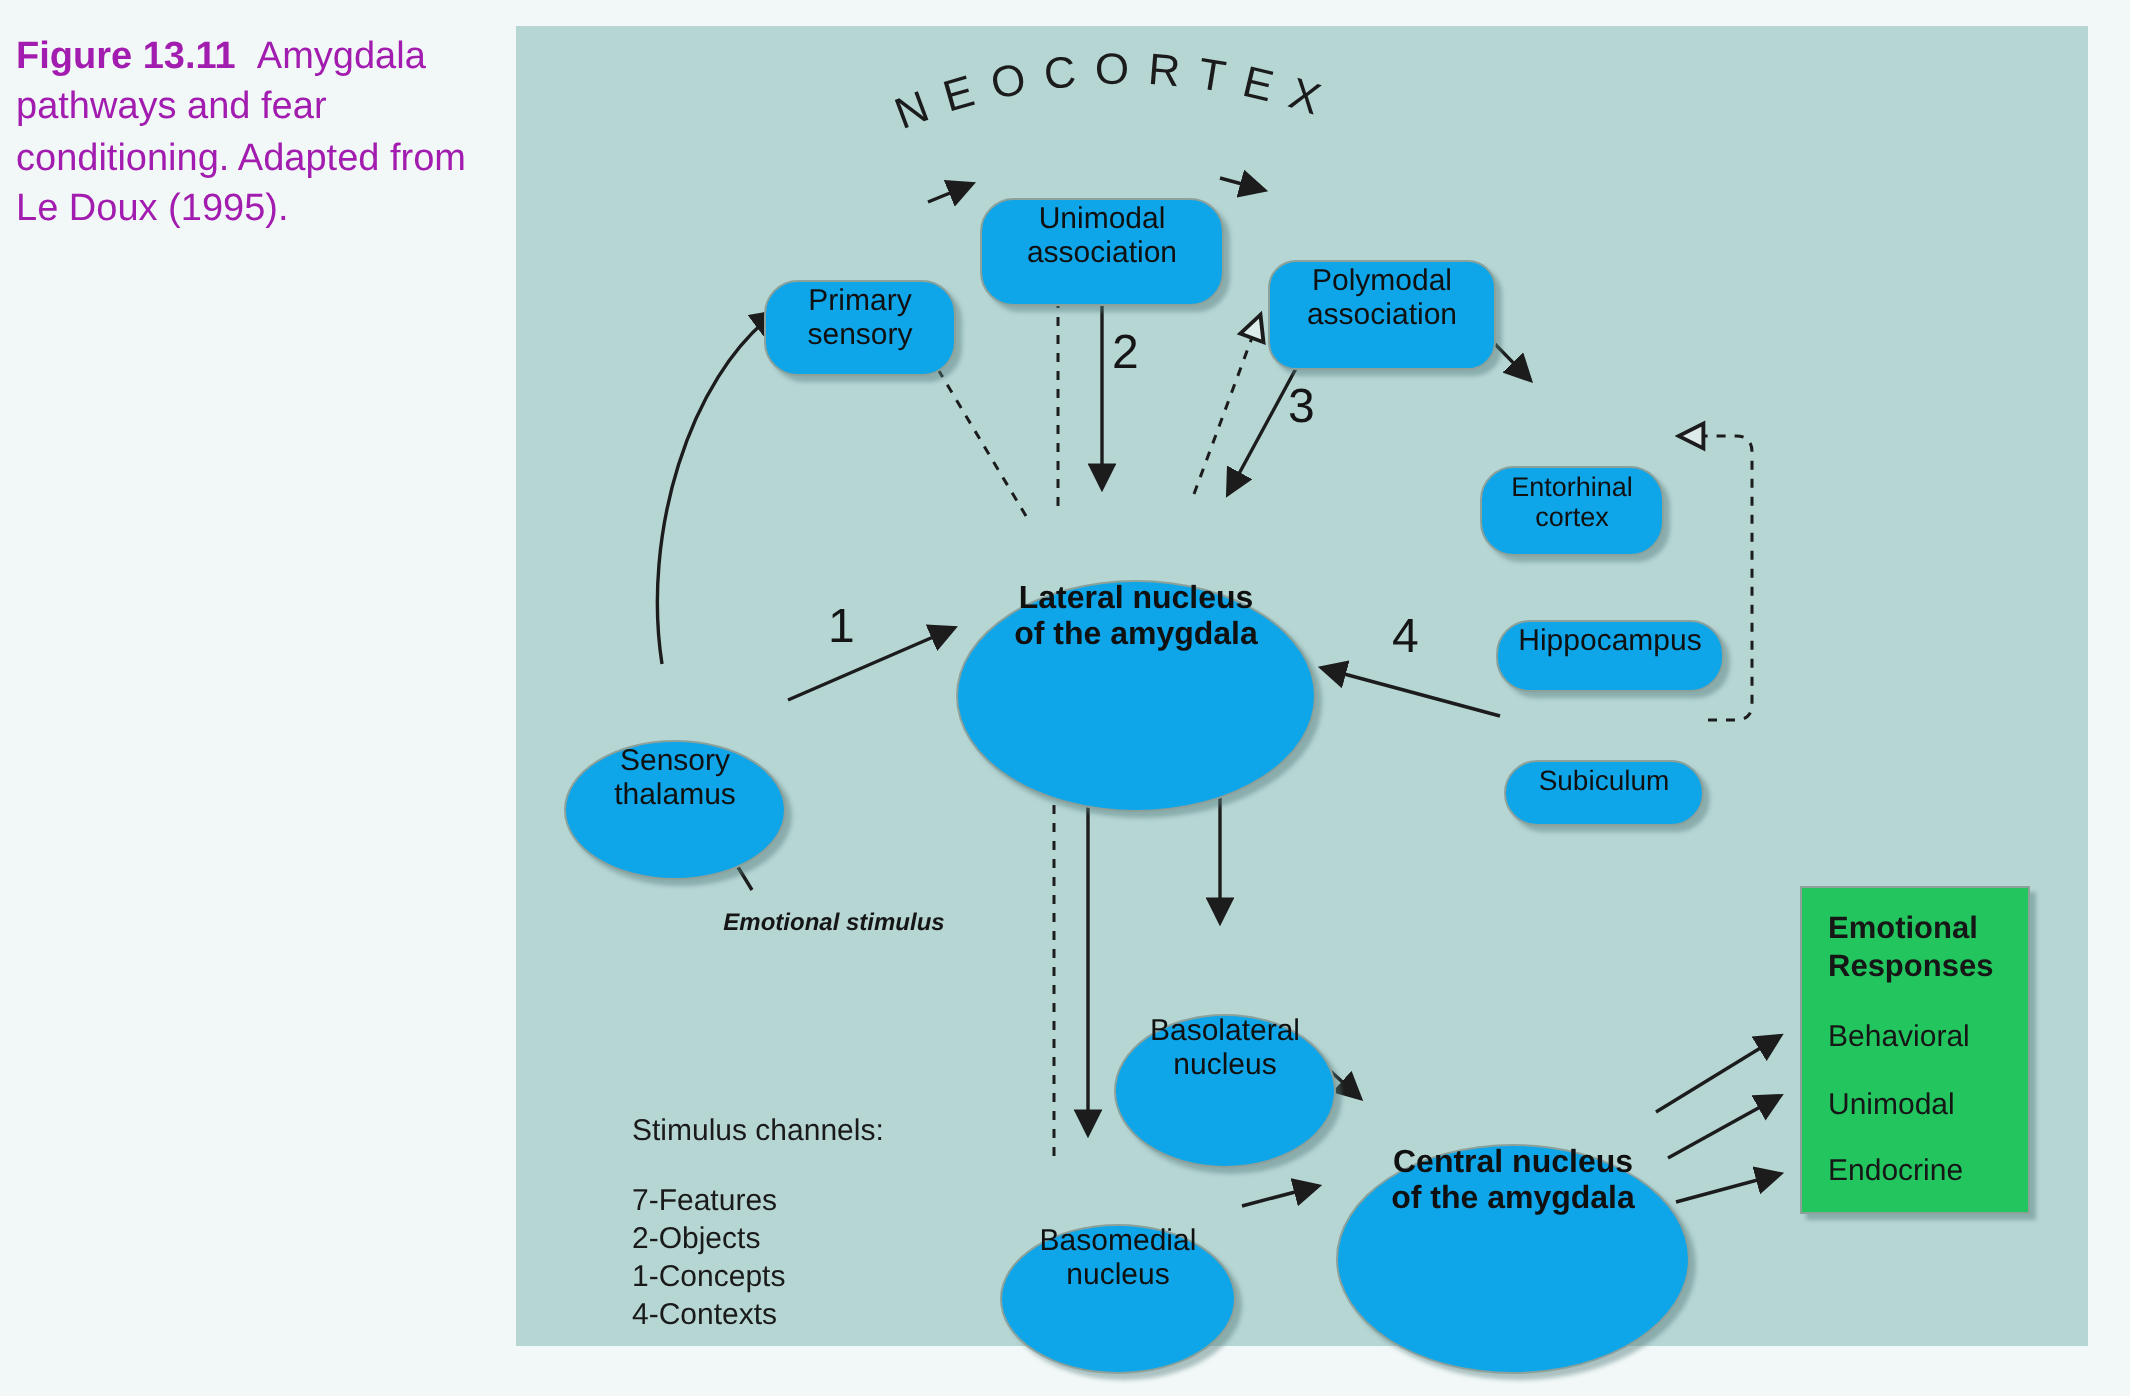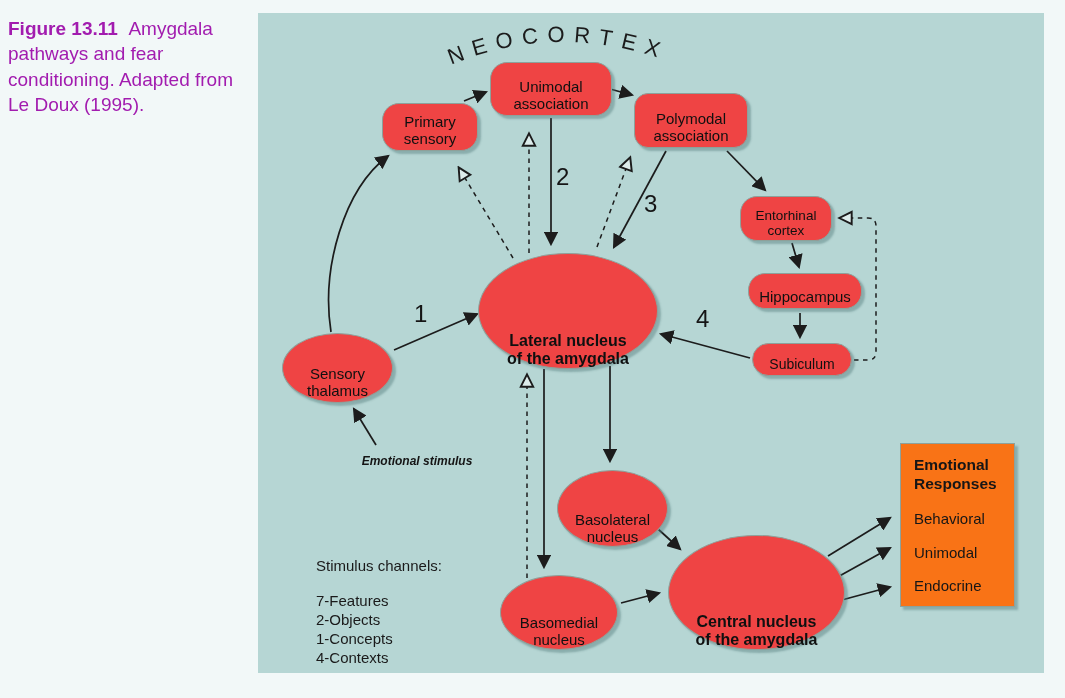--- a/index.html
+++ b/index.html
@@ -15,44 +15,44 @@
     position:absolute; left:8px; top:16px; width:242px;
     font-size:19px; line-height:1.34; color:#a21caf;
   }
   .caption b { font-weight:bold; }
   .diagram {
     position:absolute; left:258px; top:13px; width:786px; height:660px;
     background:#b6d6d4;
   }
   .diagram svg.wires { position:absolute; left:0; top:0; width:786px; height:660px; }
   .node {
-    position:absolute; display:flex; align-items:flex-end; justify-content:center;
-    text-align:center; background:#ef4444; border:1.5px solid #8da19b;
+    position:absolute; display:flex; align-items:flex-start; justify-content:center;
+    text-align:center; background:#0ea5e9; border:1.5px solid #8da19b;
     box-shadow:3px 3px 2px rgba(85,125,125,0.45);
-    font-size:15px; line-height:1.12; color:#101010; padding:2px 6px;
+    font-size:15px; line-height:1.12; color:#101010; padding:2px 6px;margin-top:37px;
   }
   .pill { border-radius:17px; }
   .ellipse { border-radius:50%; }
   .bold { font-weight:bold; }
   .num {
     position:absolute; font-size:24px; color:#151515;
   }
   .free-label {
     position:absolute; text-align:center; color:#151515;
   }
   .stimulus {
     font-size:12px; font-weight:bold; font-style:italic; line-height:1.25;text-align:center;
   }
   .legend {
     position:absolute; left:58px; top:544px; font-size:15px; line-height:1.26; color:#1a1a1a;
   }
   .legend .legend-title { margin-bottom:16px; }
   .responses {
     position:absolute; left:642px; top:430px; width:115px; height:164px;
-    background:#f97316; border:1.5px solid #8da19b;
+    background:#22c55e; border:1.5px solid #8da19b;
     box-shadow:3px 3px 2px rgba(85,125,125,0.45);
     padding:12px 0 0 13px; font-size:15px;
   }
   .responses .resp-title { font-weight:bold; font-size:15.5px; line-height:1.22; width:85px; }
   .responses .resp-item { margin-top:16.5px; }
   .neo-text {
     font-size:22px; letter-spacing:9px; fill:#1b1b1b; font-weight:500;
     font-family:"Liberation Sans", sans-serif;
   }
 </style>

